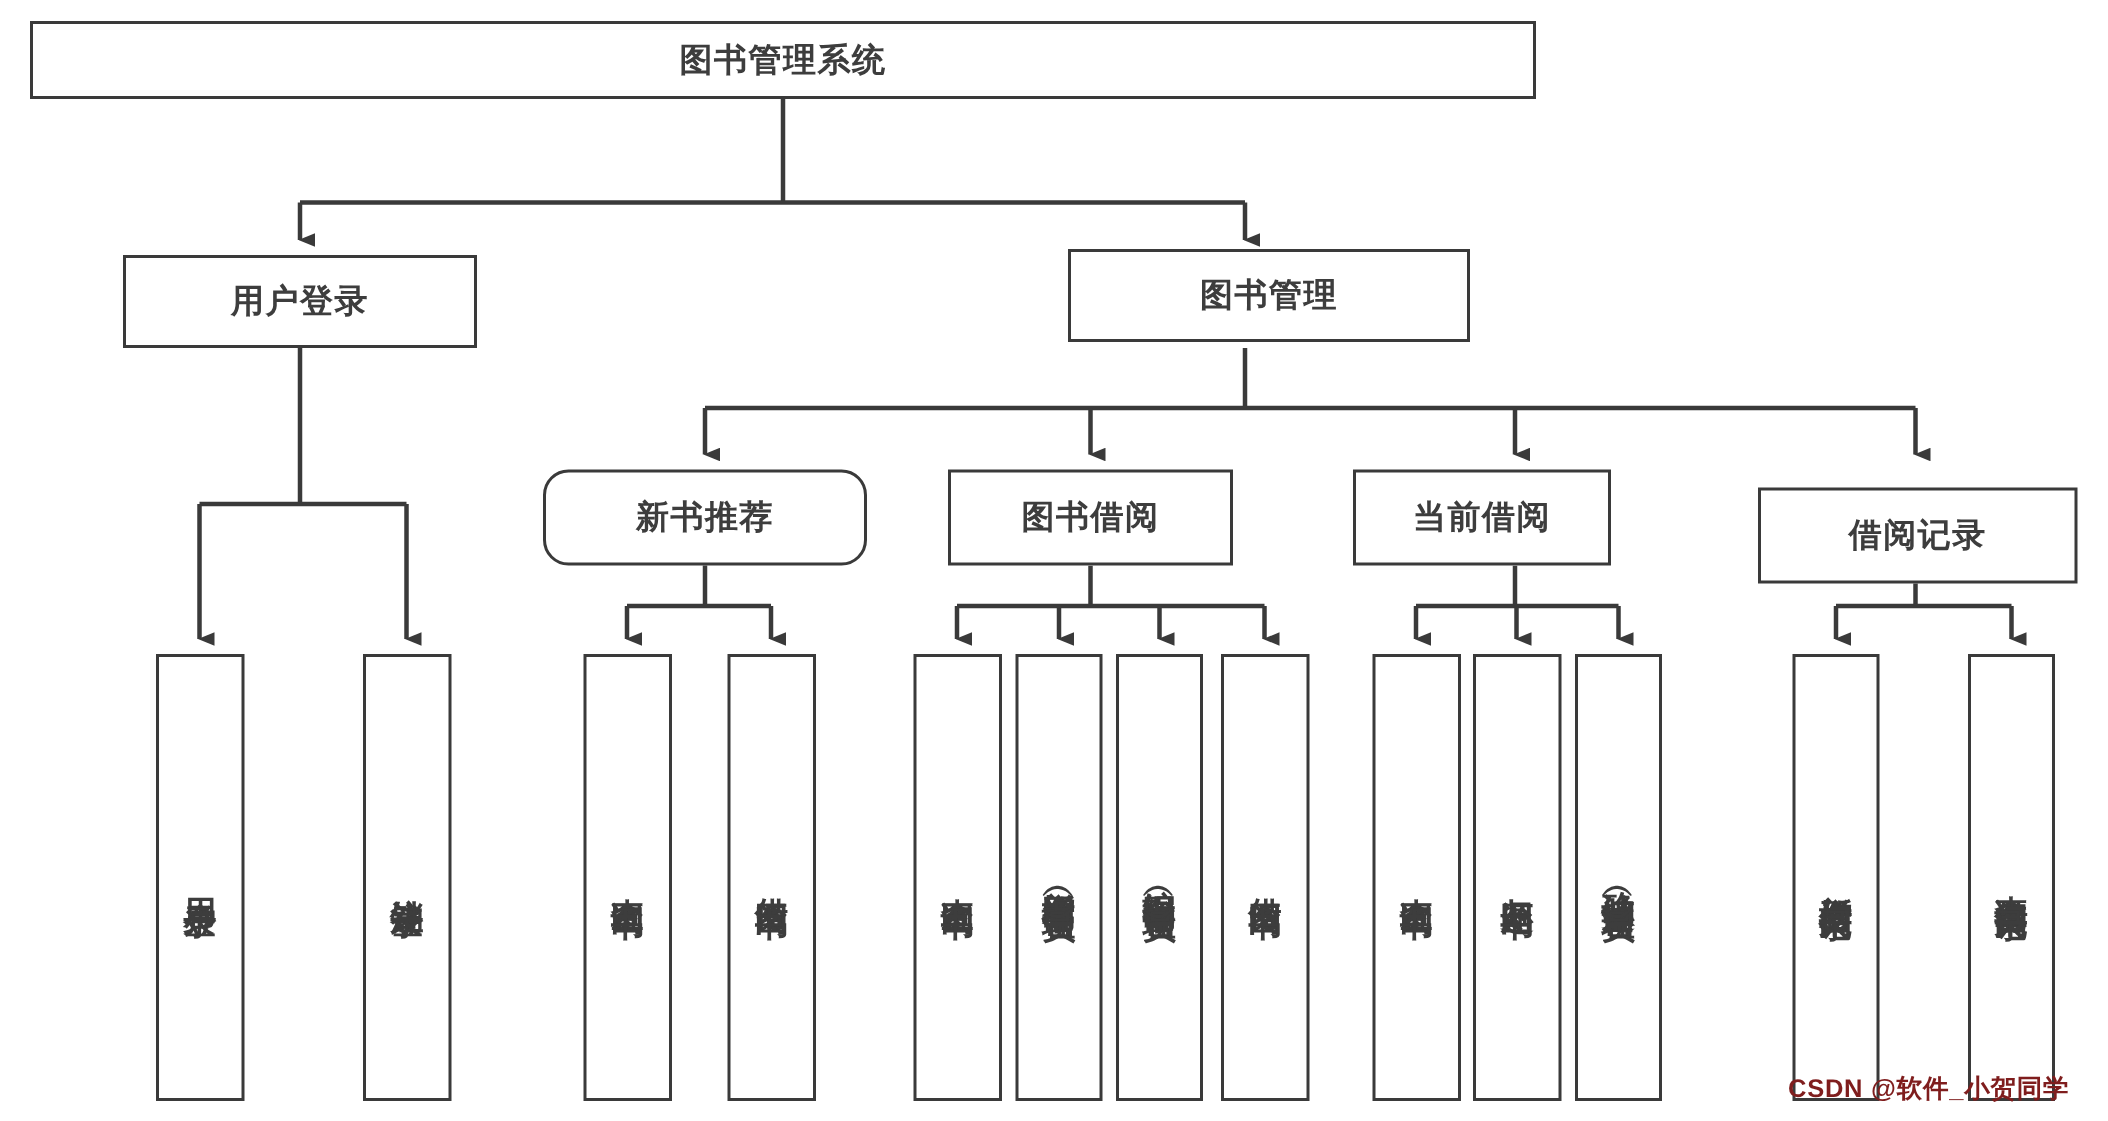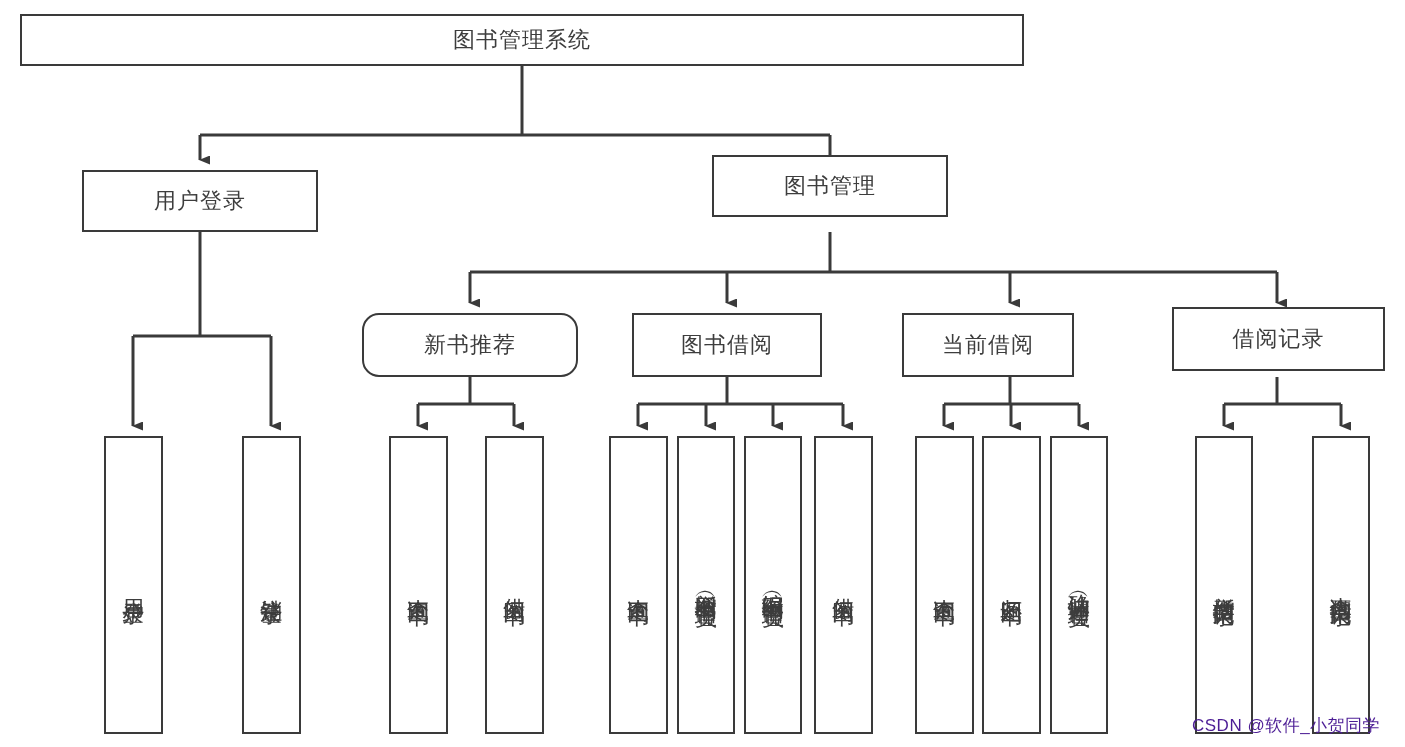--- a/index.html
+++ b/index.html
@@ -9,20 +9,21 @@
   }
   body {
     font-family: "Liberation Sans", "DejaVu Sans", sans-serif;
   }
   #diagram-root {
     position: relative;
     width: 1405px;
     height: 747px;
     background: #ffffff;
     overflow: hidden;
+    font-weight: bold;
   }
   #edge-layer {
     position: absolute;
     left: 0;
     top: 0;
     width: 1405px;
     height: 747px;
     pointer-events: none;
   }
   .node {
@@ -48,21 +49,21 @@
     line-height: 1.35;
     letter-spacing: 2px;
     padding: 4px 0;
     white-space: nowrap;
   }
   #watermark {
     position: absolute;
     left: 1192px;
     top: 714px;
     font-size: 17px;
-    color: #4c1d95;
+    color: #7f1d1d;
     white-space: nowrap;
     z-index: 5;
     letter-spacing: 0.5px;
   }
 </style>
 </head>
 <body>
 
 <div id="diagram-root">
 
@@ -112,26 +113,26 @@
       <path d="M1277,377 L1277,404"></path>
       <path d="M1224,404 L1341,404"></path>
       <path d="M1224,404 L1224,426" marker-end="url(#arrowhead)"></path>
       <path d="M1341,404 L1341,426" marker-end="url(#arrowhead)"></path>
     </g>
   </svg>
 
   <div class="node node-h" style="left:20px; top:14px; width:1004px; height:52px;">图书管理系统</div>
 
   <div class="node node-h" style="left:82px; top:170px; width:236px; height:62px;">用户登录</div>
-  <div class="node node-h" style="left:712px; top:155px; width:236px; height:62px;">图书管理</div>
+  <div class="node node-h" style="left:712px; top:166px; width:268px; height:62px;">图书管理</div>
 
   <div class="node node-h" style="left:362px; top:313px; width:216px; height:64px;border-radius:17px;">新书推荐</div>
   <div class="node node-h" style="left:632px; top:313px; width:190px; height:64px;">图书借阅</div>
   <div class="node node-h" style="left:902px; top:313px; width:172px; height:64px;">当前借阅</div>
-  <div class="node node-h" style="left:1172px; top:307px; width:213px; height:64px;">借阅记录</div>
+  <div class="node node-h" style="left:1172px; top:325px; width:213px; height:64px;">借阅记录</div>
 
   <div class="node node-v" style="left:104px; top:436px; width:59px; height:298px;">用户登录</div>
   <div class="node node-v" style="left:242px; top:436px; width:59px; height:298px;">注销登录</div>
 
   <div class="node node-v" style="left:389px; top:436px; width:59px; height:298px;">查询图书</div>
   <div class="node node-v" style="left:485px; top:436px; width:59px; height:298px;">借阅图书</div>
 
   <div class="node node-v" style="left:609px; top:436px; width:59px; height:298px;">查询图书</div>
   <div class="node node-v" style="left:677px; top:436px; width:58px; height:298px;">新增图书（管理员）</div>
   <div class="node node-v" style="left:744px; top:436px; width:58px; height:298px;">编辑图书（管理员）</div>

